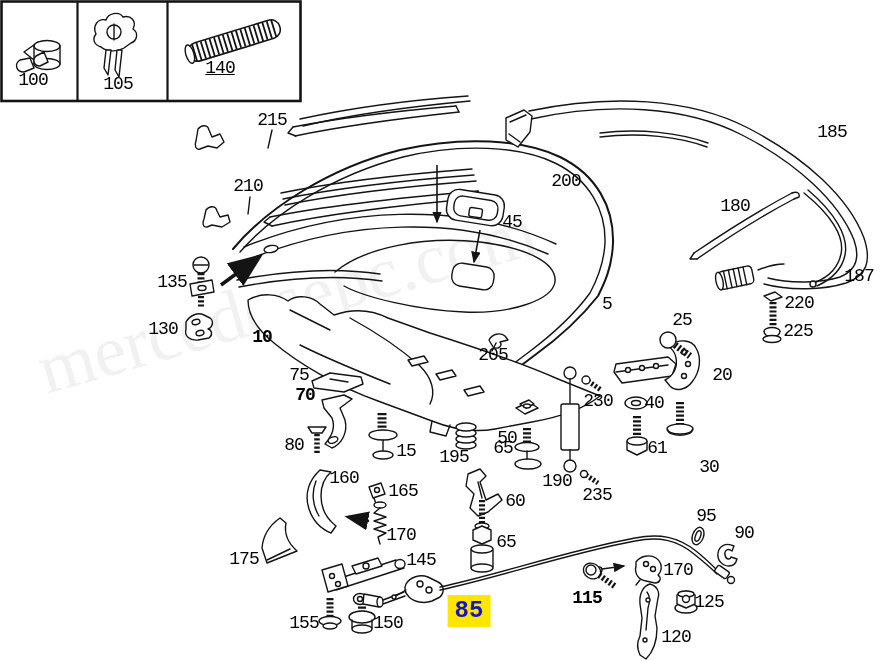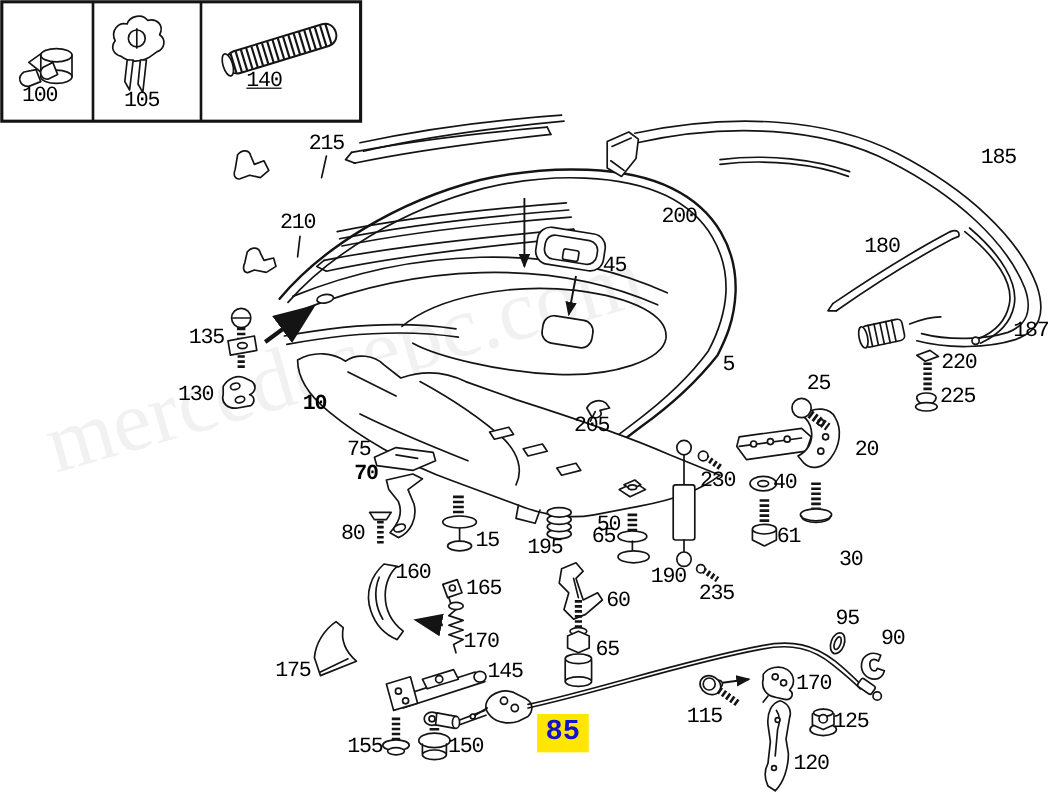--- a/index.html
+++ b/index.html
@@ -385,20 +385,20 @@
       <span class="pl" style="left: 344px; top: 478px;">160</span>
       <span class="pl" style="left: 403px; top: 491px;">165</span>
       <span class="pl" style="left: 401px; top: 535px;">170</span>
       <span class="pl" style="left: 244px; top: 559px;">175</span>
       <span class="pl" style="left: 421px; top: 560px;">145</span>
       <span class="pl" style="left: 515px; top: 501px;">60</span>
       <span class="pl" style="left: 506px; top: 542px;">65</span>
       <span class="pl" style="left: 706px; top: 516px;">95</span>
       <span class="pl" style="left: 744px; top: 533px;">90</span>
       <span class="pl" style="left: 678px; top: 570px;">170</span>
-      <span class="pl" style="left: 587px; top: 598px;">115</span>
+      <span class="pl" style="left: 587px; top: 598px; font-weight: bold;">115</span>
       <span class="pl" style="left: 709px; top: 602px; text-align: center;">125</span>
       <span class="pl" style="left: 676px; top: 637px;">120</span>
       <span class="pl" style="left: 304px; top: 623px;">155</span>
       <span class="pl" style="left: 388px; top: 623px;">150</span>
       <span class="pl hl" style="left: 469px; top: 611px;">85</span>
     </div>
 </div>
 
 </body></html>

